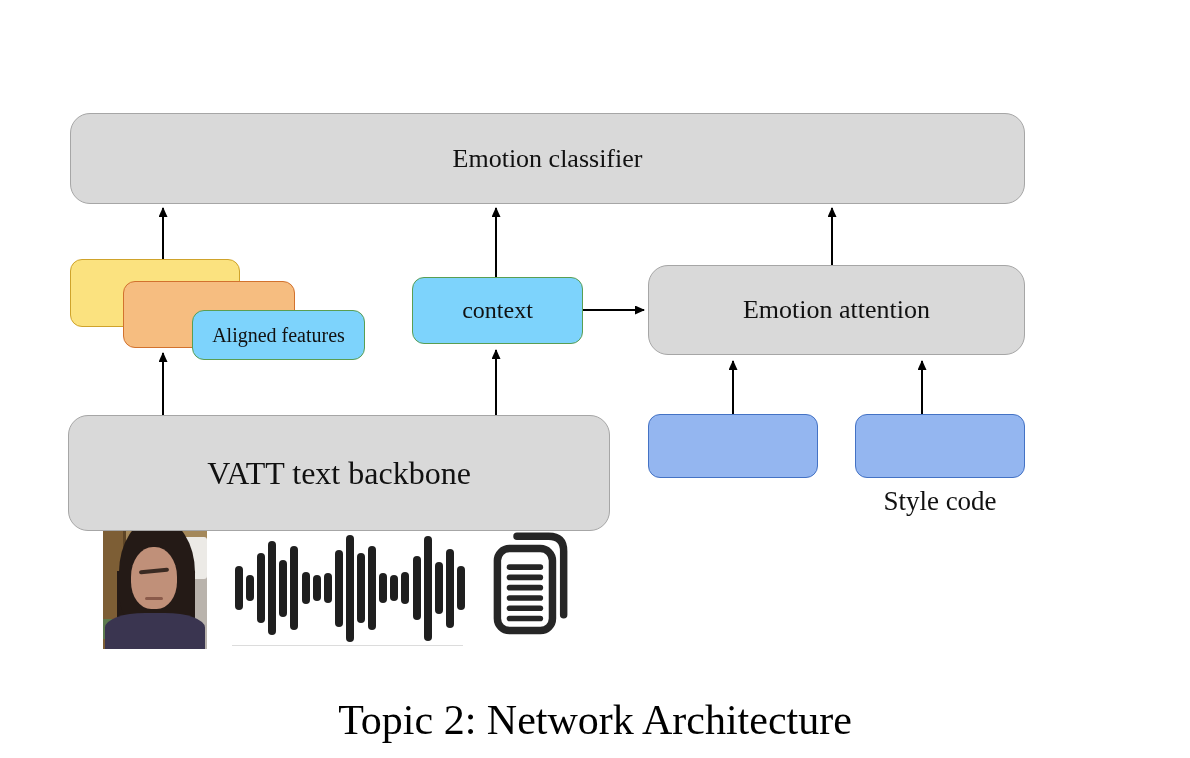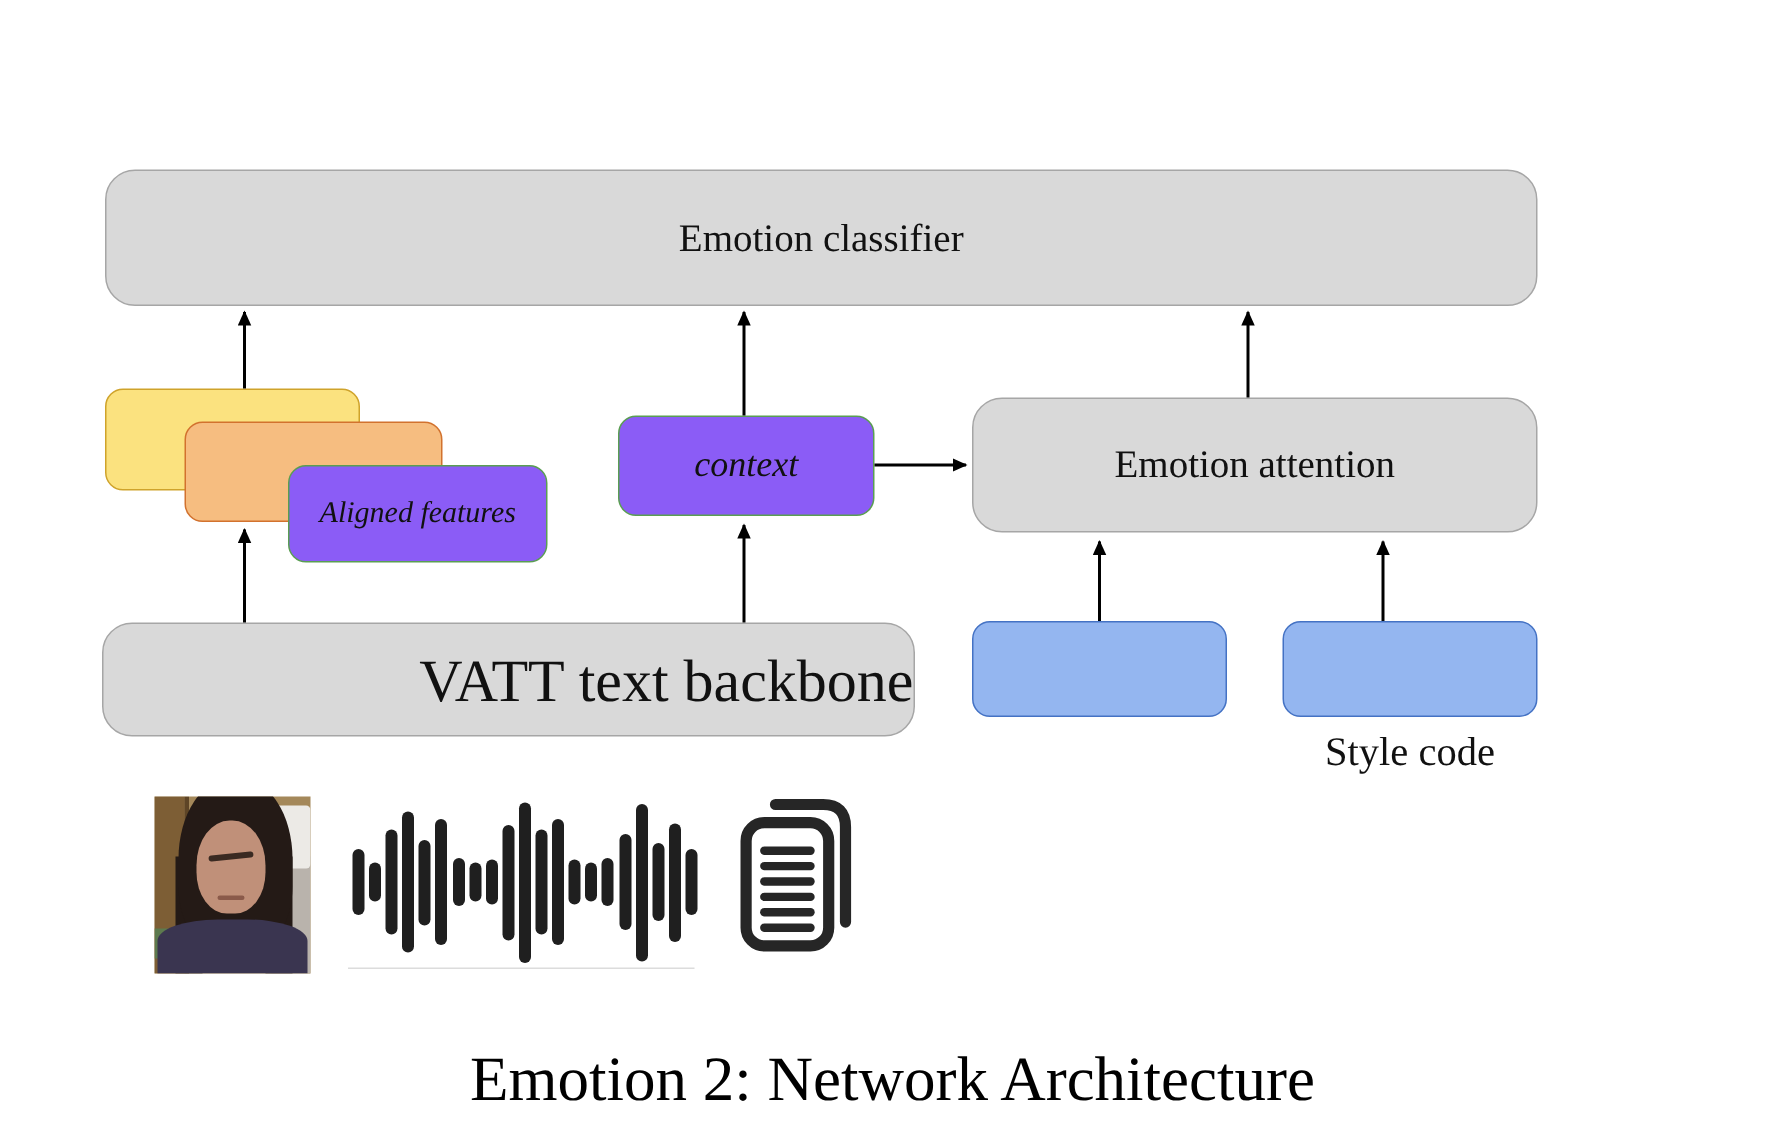--- a/index.html
+++ b/index.html
@@ -7,21 +7,21 @@
     position:relative;width:1190px;height:758px;background:#ffffff;
     font-family:"Liberation Serif","DejaVu Serif",serif;color:#111;
     overflow:hidden;
     margin-top:48px;
   }
   .node{
     position:absolute;display:flex;align-items:center;justify-content:center;
     box-sizing:border-box;text-align:center;
   }
   .gray-node{background:#d9d9d9;border:1.5px solid #a6a6a6;border-radius:20px;}
-  .green-node{background:#8b5cf6;border:1.5px solid #5a9e52;border-radius:12px;font-style:italic;}
+  .green-node{background:#7dd3fc;border:1.5px solid #5a9e52;border-radius:12px;}
   .yellow-node{background:#fbe27f;border:1.5px solid #cfa32b;border-radius:12px;}
   .orange-node{background:#f6bd80;border:1.5px solid #d2722e;border-radius:12px;}
   .blue-node{background:#94b6f0;border:1.5px solid #4472c4;border-radius:12px;}
   .big-label{font-size:26px;}
   .mid-label{font-size:24px;}
   .small-label{font-size:20px;}
   .free-label{position:absolute;font-size:27px;text-align:center;}
   #arrow-layer{position:absolute;left:0;top:0;width:1190px;height:758px;pointer-events:none;}
 
   
@@ -55,33 +55,33 @@
 <body>
 
 <div class="canvas">
 
   <div class="node gray-node big-label" style="left:70px;top:65px;width:955px;height:91px;">
     <span>Emotion classifier</span>
   </div>
 
   <div class="node yellow-node" style="left:70px;top:211px;width:170px;height:68px;"></div>
   <div class="node orange-node" style="left:123px;top:233px;width:172px;height:67px;"></div>
-  <div class="node green-node small-label" style="left:192px;top:262px;width:173px;height:65px;">
+  <div class="node green-node small-label" style="left:192px;top:262px;width:173px;height:50px;">
     <span>Aligned features</span>
   </div>
 
   <div class="node green-node mid-label" style="left:412px;top:229px;width:171px;height:67px;">
     <span>context</span>
   </div>
 
   <div class="node gray-node big-label" style="left:648px;top:217px;width:377px;height:90px;">
     <span>Emotion attention</span>
   </div>
 
-  <div class="node gray-node" style="left:68px;top:367px;width:542px;height:76px;font-size:40px;justify-content:flex-end;">
+  <div class="node gray-node" style="left:68px;top:367px;width:542px;height:116px;font-size:32px;">
     <span>VATT text backbone</span>
   </div>
 
   <div class="node blue-node" style="left:648px;top:366px;width:170px;height:64px;"></div>
   <div class="node blue-node" style="left:855px;top:366px;width:170px;height:64px;"></div>
 
   <div class="free-label" style="left:855px;top:438px;width:170px;">Style code</div>
 
   <svg id="arrow-layer">
     <defs>
@@ -145,15 +145,15 @@
     <g stroke="#262626" stroke-width="6" stroke-linecap="round">
       <line x1="22" y1="43" x2="55" y2="43"></line>
       <line x1="22" y1="54" x2="55" y2="54"></line>
       <line x1="22" y1="65" x2="55" y2="65"></line>
       <line x1="22" y1="76" x2="55" y2="76"></line>
       <line x1="22" y1="87" x2="55" y2="87"></line>
       <line x1="22" y1="98" x2="55" y2="98"></line>
     </g>
   </svg>
 
-  <div class="caption">Emotion 2: Network Architecture</div>
+  <div class="caption">Topic 2: Network Architecture</div>
 
 </div>
 
 </body></html>

